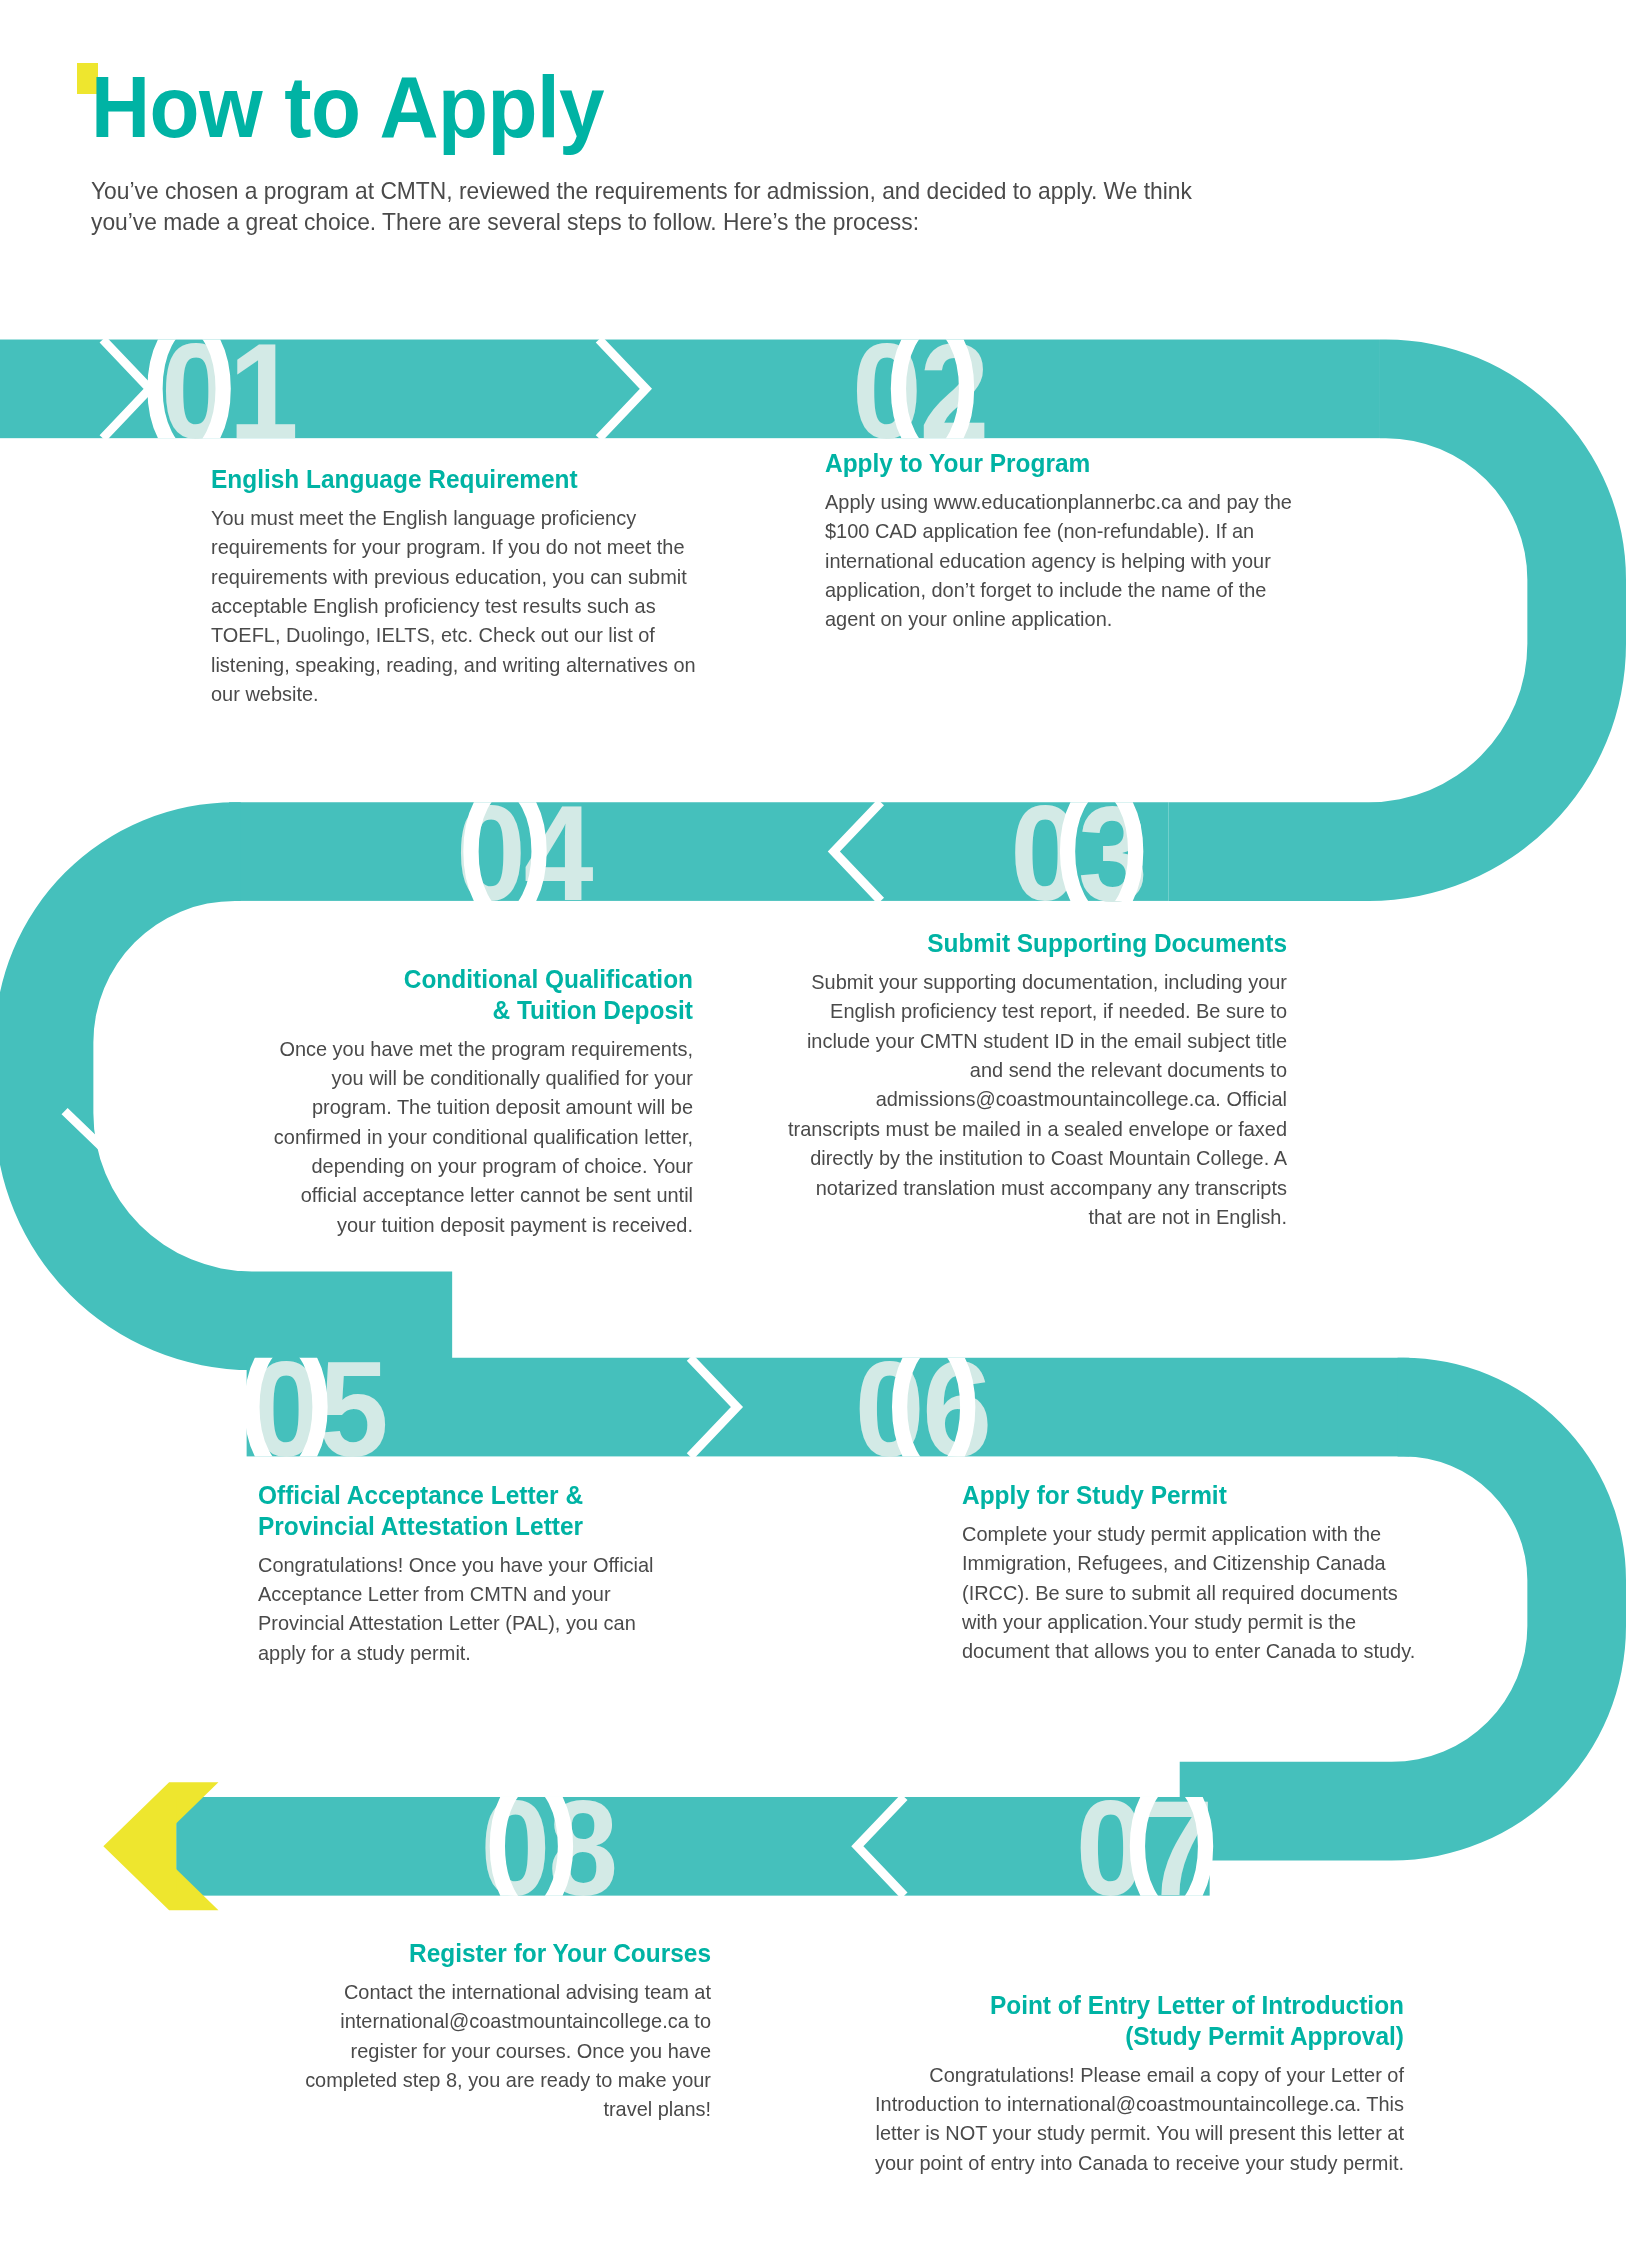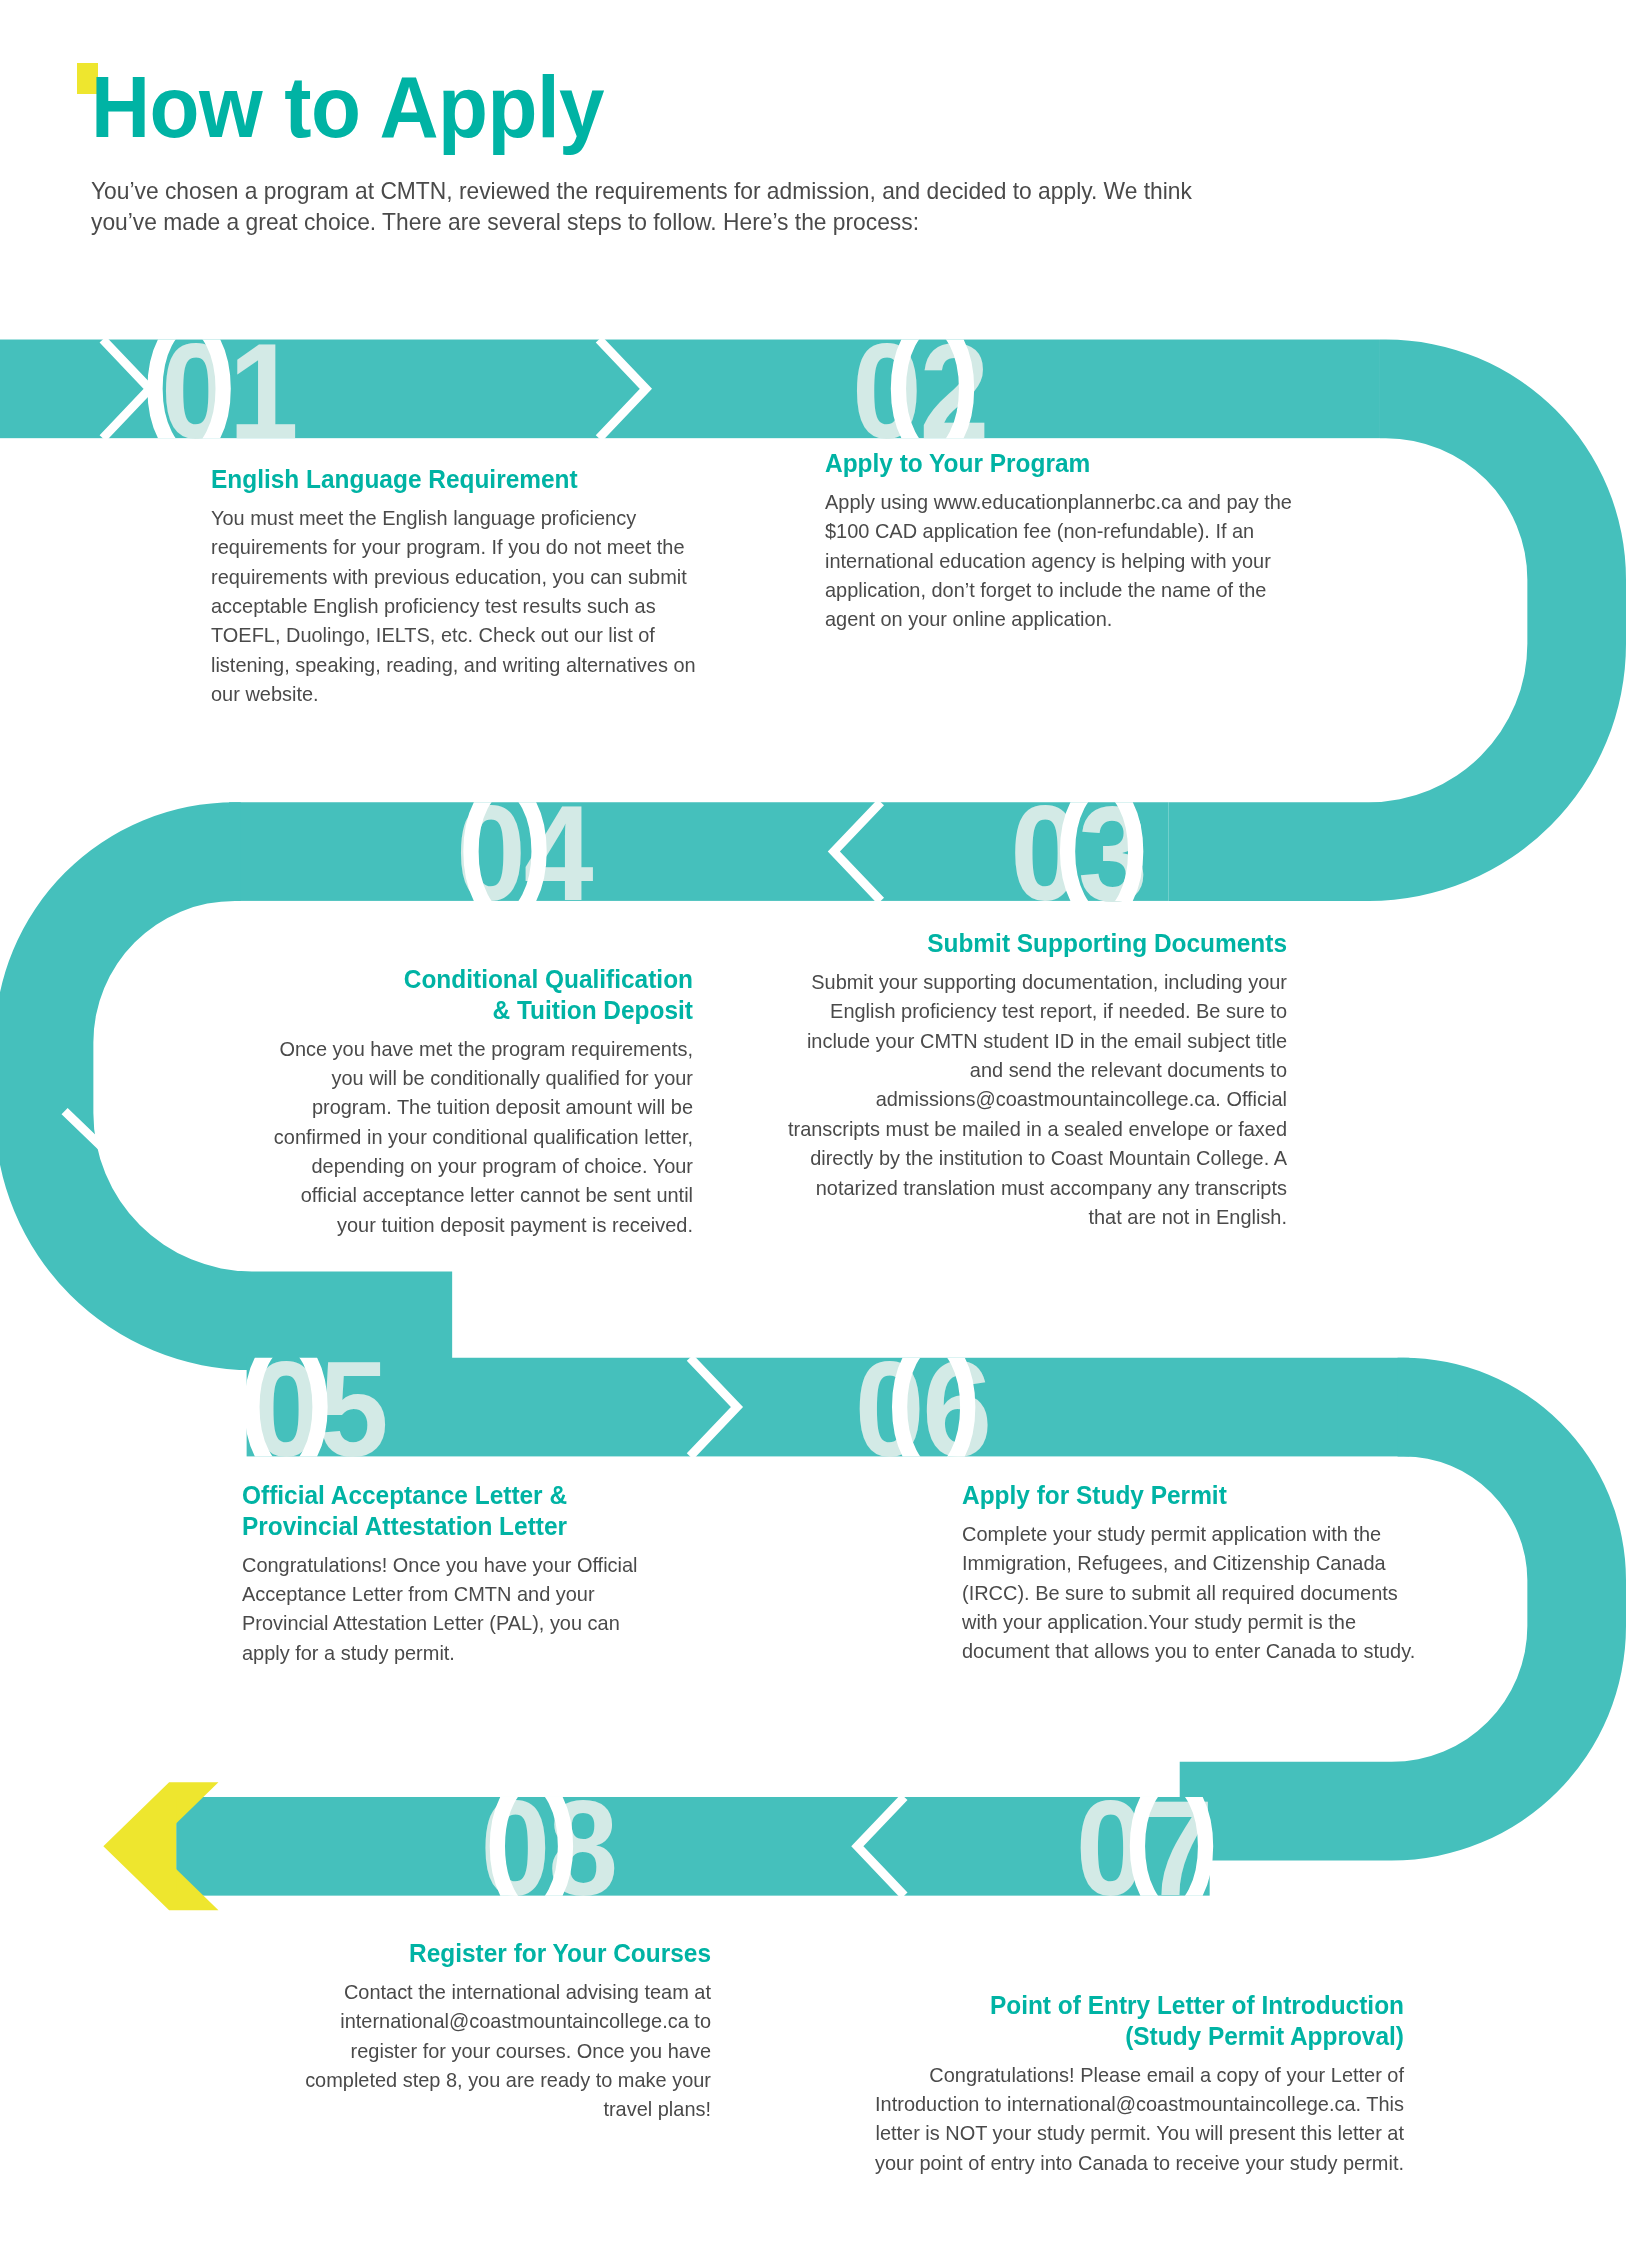--- a/index.html
+++ b/index.html
@@ -45,21 +45,21 @@
     transform:scaleX(0.95);
   }
   .step.left  h3,.step.left  p{transform-origin:left top;text-align:left;}
   .step.right h3,.step.right p{transform-origin:right top;text-align:right;}
 
   
   #step1{left:211px; top:464px;  width:517px;}
   #step2{left:825px;top:448px;  width:517px;}
   #step3{left:758px;top:928px; width:529px;}
   #step4{left:235px; top:964px; width:458px;}
-  #step5{left:242px; top:1480px; width:446px;}
+  #step5{left:258px; top:1480px; width:446px;}
   #step6{left:962px;top:1480px; width:487px;}
   #step7{left:805px;top:1990px; width:599px;}
   #step8{left:247px; top:1938px; width:464px;}
 
   :root{
     --teal-dark:#00B3A4;
     --band:#45C0BC;
     --mint:#D3EAE6;
     --yellow:#EEE62E;
     --ink:#4a4a4a;

